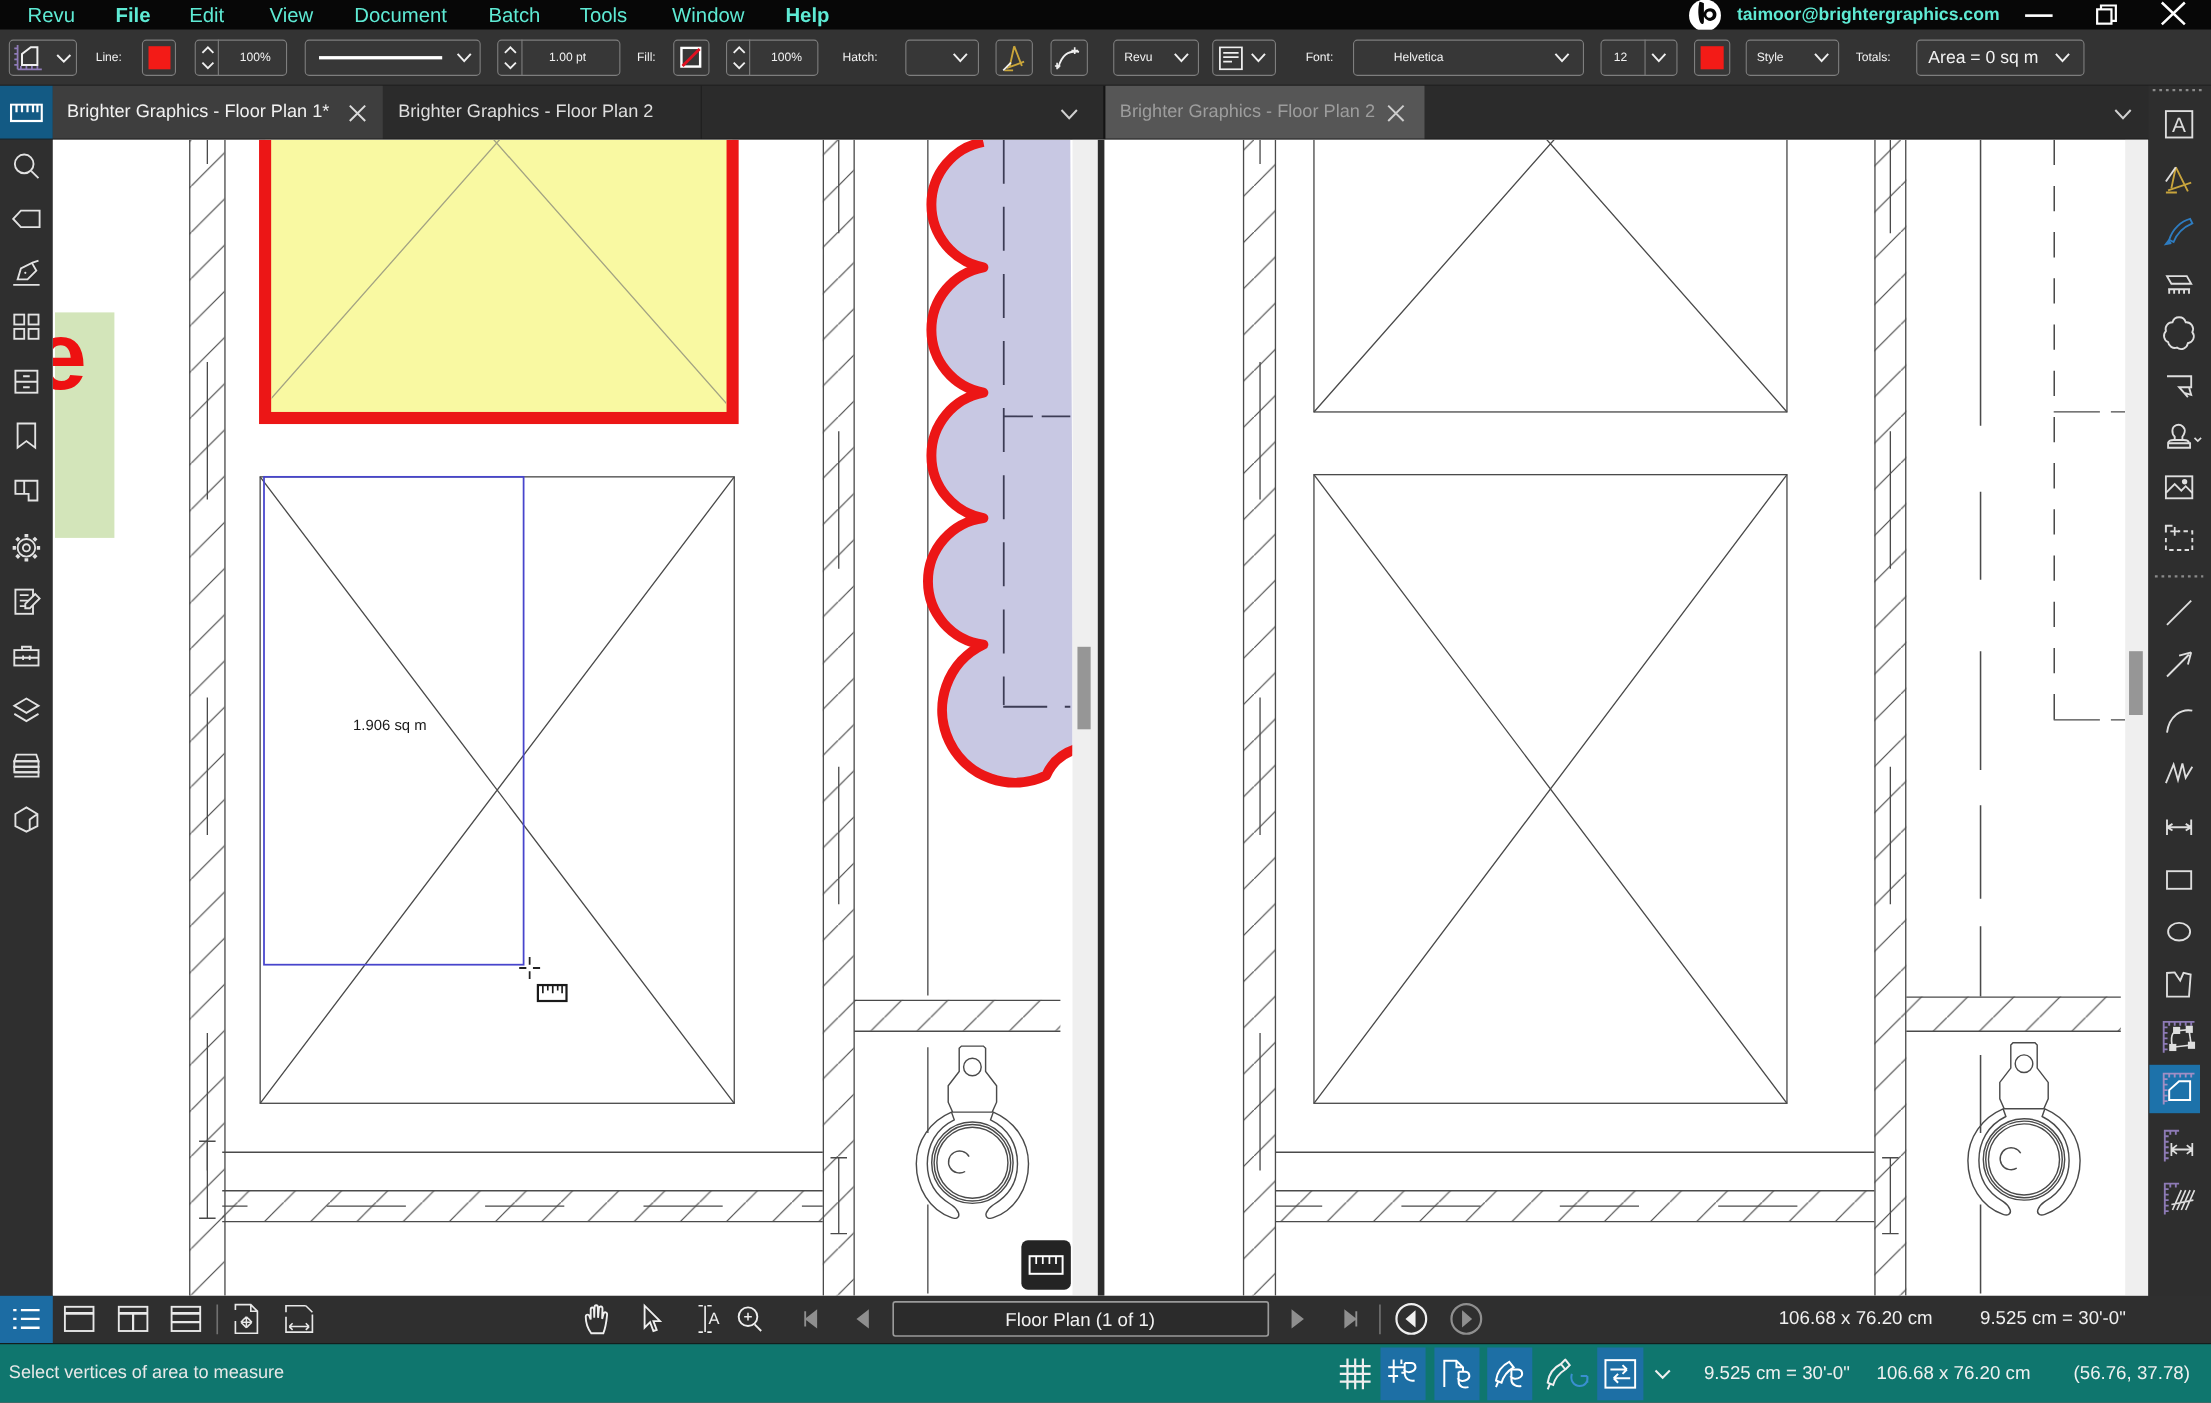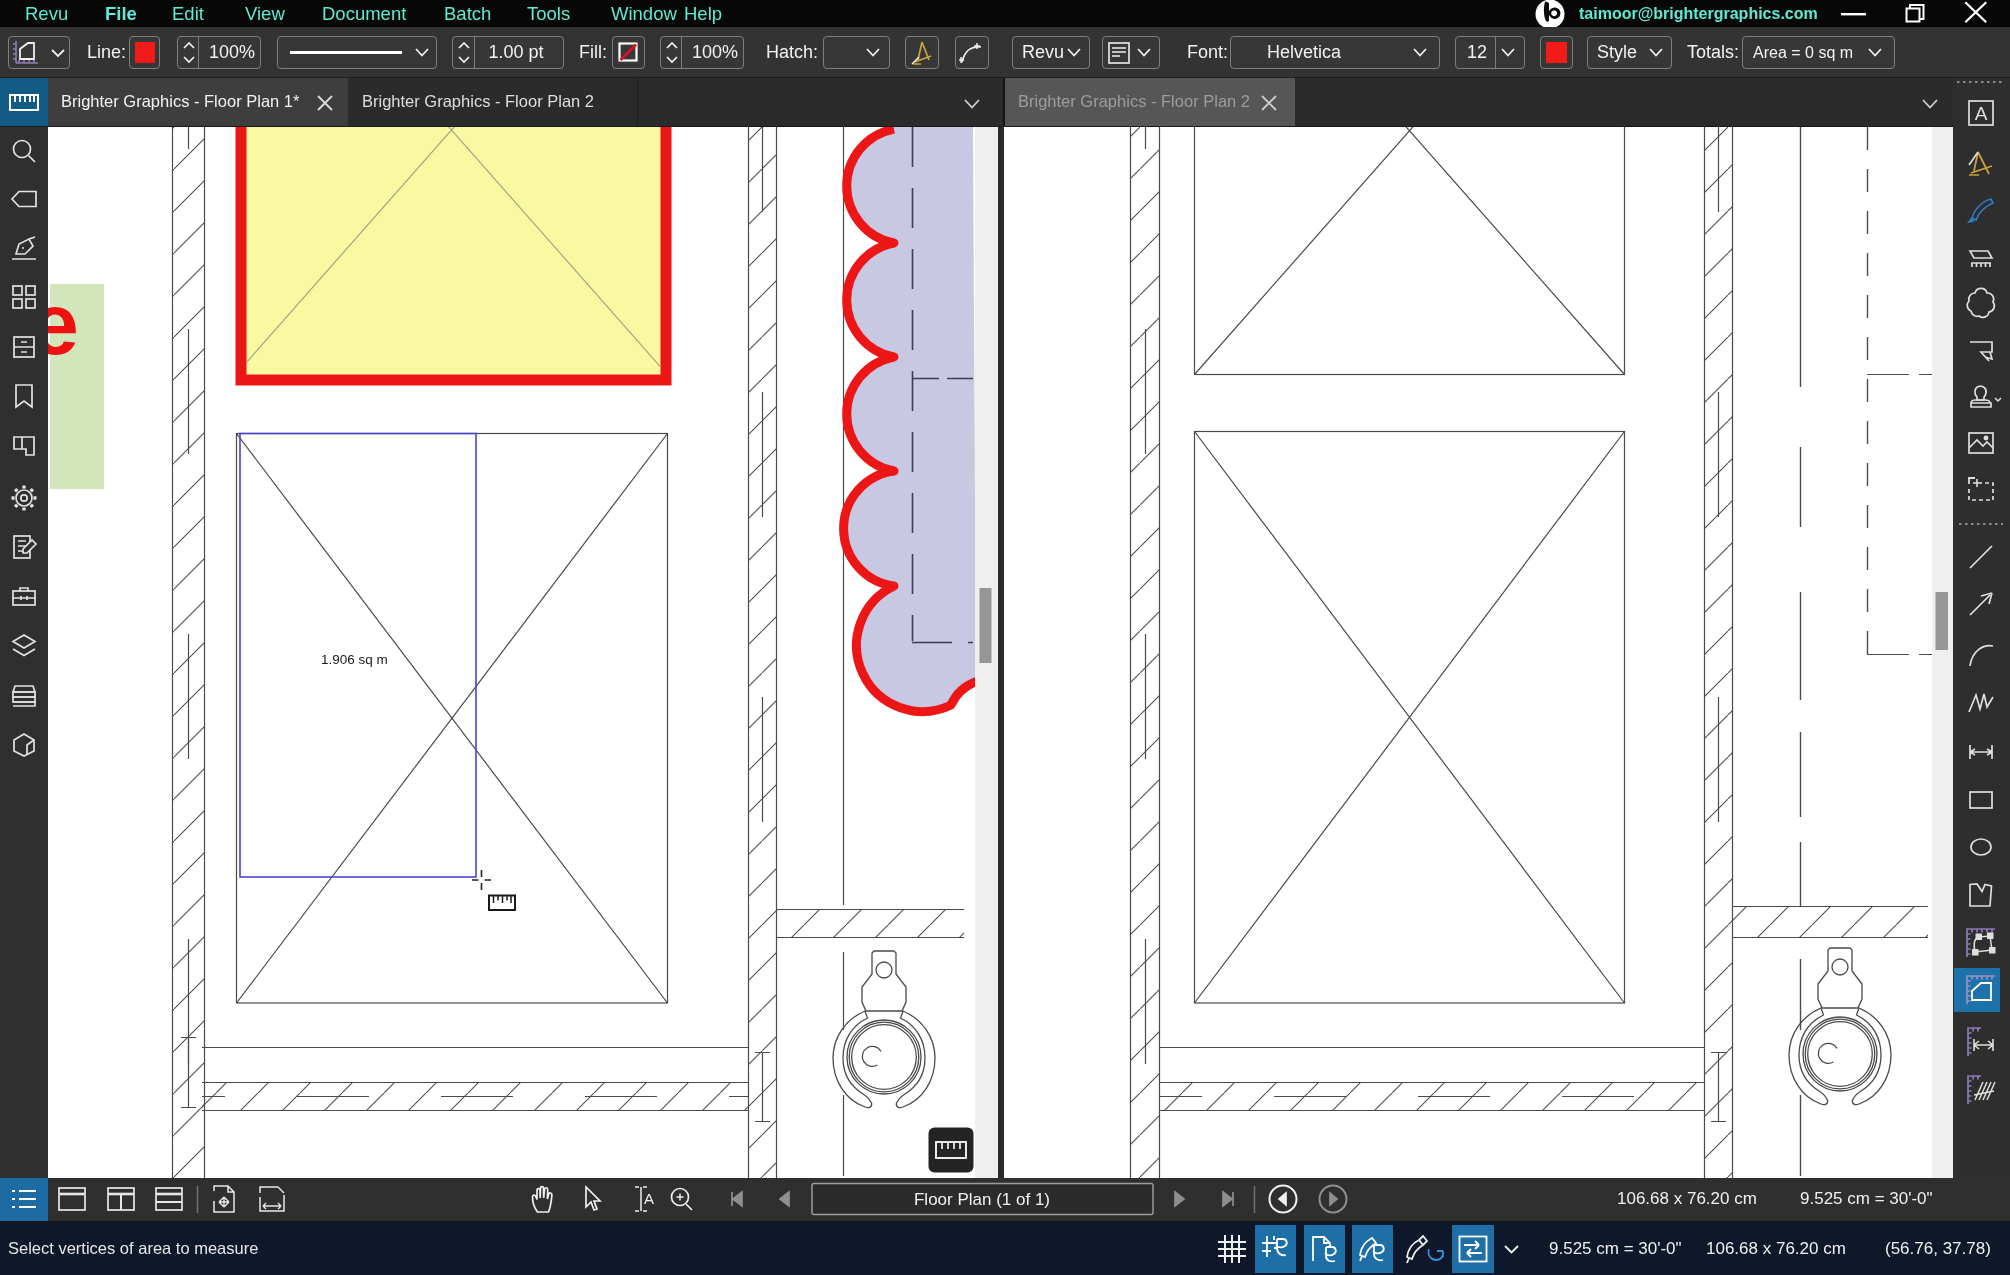--- a/index.html
+++ b/index.html
@@ -2,41 +2,41 @@
 <html><head>
 <meta charset="utf-8">
 <style>
 html,body{margin:0;padding:0;width:2010px;height:1275px;overflow:hidden;background:#333;font-family:"Liberation Sans",sans-serif;}
 *{box-sizing:border-box;}
 .abs{position:absolute;}
 #menubar{position:absolute;left:0;top:0;width:2010px;height:27px;background:#070707;color:#fff;}
 .mi{position:absolute;top:0;height:27px;line-height:28px;font-size:18.5px;color:#5eead4;}
 #toolbar{position:absolute;left:0;top:27px;width:2010px;height:51px;background:#333;border-bottom:1px solid #1d1d1d;color:#eee;}
 .tbx{position:absolute;top:9px;height:33px;border:1.5px solid #7e7e7e;border-radius:4px;background:#373737;}
-.tlab{position:absolute;top:9px;height:33px;line-height:33px;font-size:18px;color:#f2f2f2;}
+.tlab{position:absolute;top:9px;height:33px;line-height:33px;font-size:11px;color:#f2f2f2;}
 #tabbar{position:absolute;left:0;top:78px;width:2010px;height:49px;background:#2b2b2b;}
 #leftbar{position:absolute;left:0;top:127px;width:48px;height:1051px;background:#2f2f2f;}
 #rightbar{position:absolute;left:1953px;top:78px;width:57px;height:1100px;background:#2e2e2e;}
 #navbar{position:absolute;left:0;top:1178px;width:2010px;height:43px;background:#2f2f2f;}
-#statusbar{position:absolute;left:0;top:1221px;width:2010px;height:54px;background:#0f172a;border-top:1px solid #161616;}
+#statusbar{position:absolute;left:0;top:1221px;width:2010px;height:54px;background:#0f766e;border-top:1px solid #161616;}
 .wtxt{color:#f0f0f0;font-size:17px;position:absolute;}
 svg{display:block;}
 </style>
 </head>
 <body>
 <div id="menubar">
   <div class="mi" style="left:25px;">Revu</div>
   <div class="mi" style="left:105px;font-weight:bold;">File</div>
   <div class="mi" style="left:172px;">Edit</div>
   <div class="mi" style="left:245px;">View</div>
   <div class="mi" style="left:322px;">Document</div>
   <div class="mi" style="left:444px;">Batch</div>
   <div class="mi" style="left:527px;">Tools</div>
   <div class="mi" style="left:611px;">Window</div>
-  <div class="mi" style="left:684px;">Help</div>
+  <div class="mi" style="left:714px;font-weight:bold;">Help</div>
   <svg class="abs" style="left:1531px;top:-1px;" width="38" height="30" viewBox="0 0 38 30">
     <circle cx="19" cy="15" r="14.5" fill="#fff"></circle>
     <path d="M14 2.5 C12.5 8 12.5 16 14.5 21 C15.5 23.5 18 23.5 18 20.5 L18 16 C21 21.5 27 21 29 16.5 C31 11.5 26 6.5 20.5 9.5 C19.5 10 18.5 11 18 12.5 L18 4 C16.8 3.2 15.5 2.7 14 2.5 Z M21.5 12 C24.5 10.5 27 13 25.8 15.5 C24.5 18 21 17.5 20.3 15 C20 13.8 20.5 12.6 21.5 12 Z" fill="#070707" fill-rule="evenodd"></path>
   </svg>
   <div class="mi" style="left:1579px;font-weight:bold;font-size:16px;">taimoor@brightergraphics.com</div>
   <svg class="abs" style="left:1838px;top:0;" width="160" height="27" viewBox="0 0 160 27">
     <rect x="3" y="13" width="25" height="2.4" fill="#fff"></rect>
     <rect x="68.5" y="8.5" width="13" height="13" fill="none" stroke="#fff" stroke-width="2"></rect>
     <path d="M72 8.5 V5 H85.5 V19 H82" fill="none" stroke="#fff" stroke-width="2"></path>
     <path d="M134 5 L156 26 M156 5 L134 26" stroke="#fff" stroke-width="2.4" transform="translate(0,-2.5) scale(0.95)"></path>

